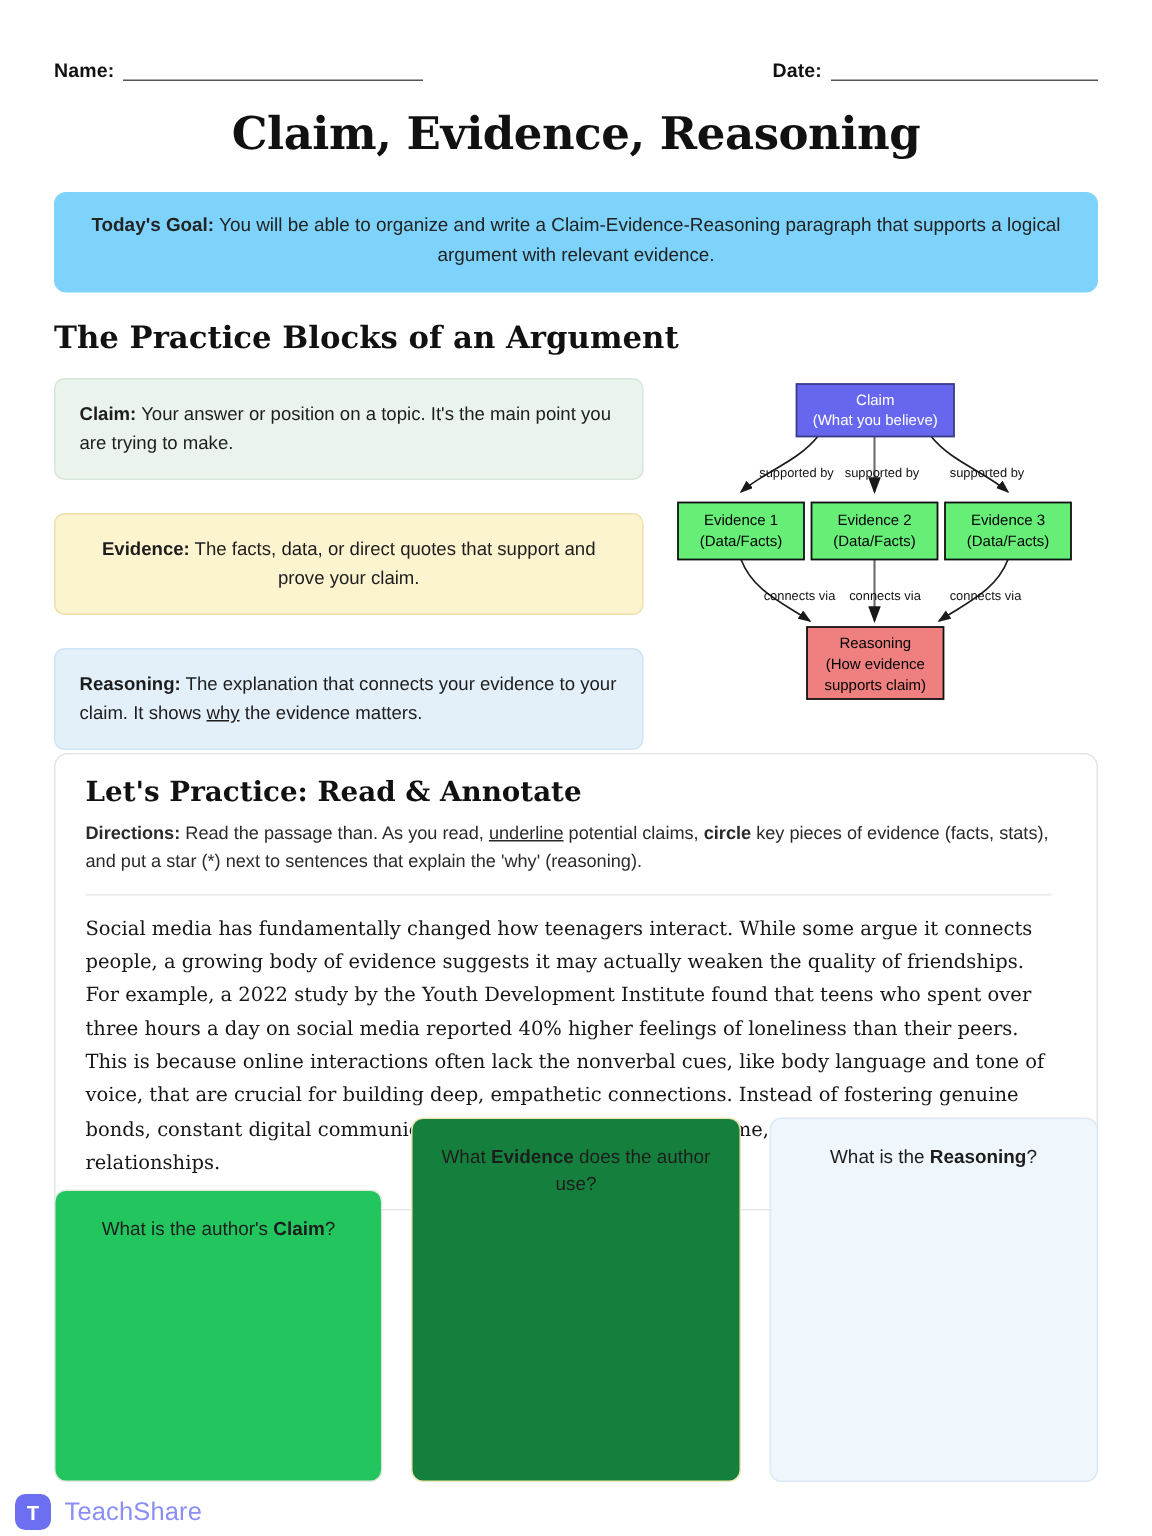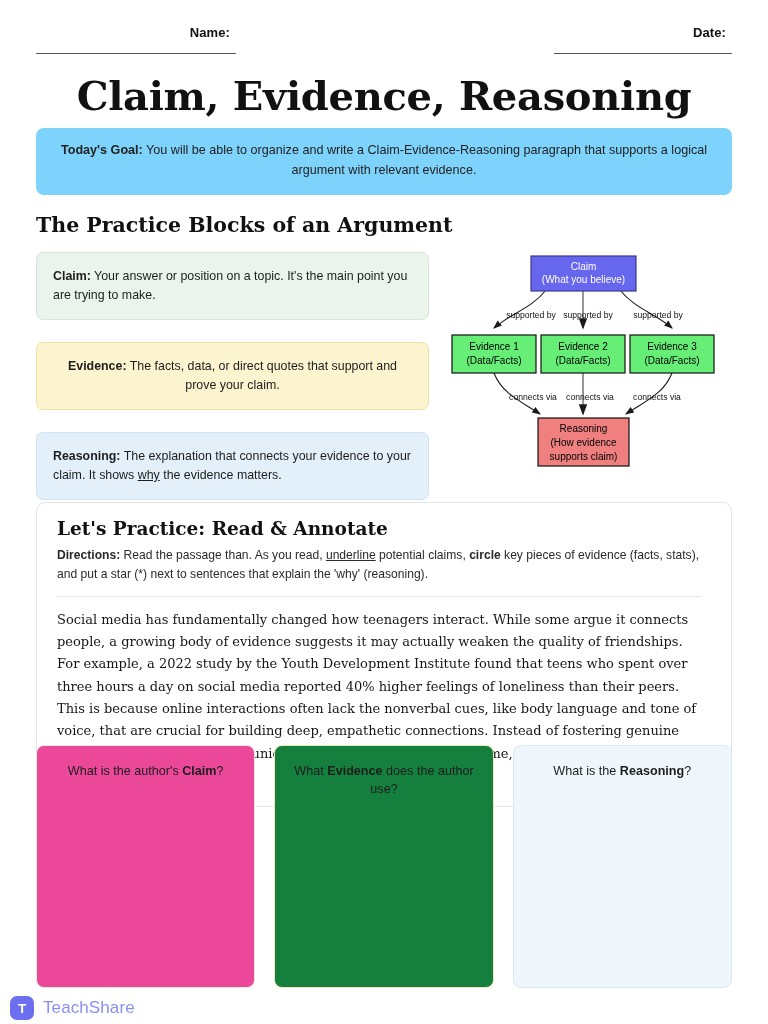--- a/index.html
+++ b/index.html
@@ -25,21 +25,21 @@
   
   .namedate {
     position: absolute;
     top: 30px;
     left: 36px;
     right: 36px;
     height: 24px;
     display: flex;
     align-items: flex-end;
   }
-  .nd-group { display: flex; align-items: flex-end; flex-direction: column; }
+  .nd-group { display: flex; align-items: flex-end; }
   .nd-label {
     font-size: 13px;
     font-weight: 700;
     color: #111;
     letter-spacing: .1px;
     margin-right: 6px;
     white-space: nowrap;
   }
   .nd-line {
     border-bottom: 1.6px solid #555;
@@ -51,21 +51,21 @@
 
   
   .title {
     position: absolute;
     top: 72px;
     left: 0;
     width: 768px;
     text-align: center;
     font-family: "DejaVu Serif", "Liberation Serif", serif;
     font-weight: 700;
-    font-size: 40px;
+    font-size: 30px;
     letter-spacing: -0.3px;
     color: #111;
   }
 
   
   .goal {
     position: absolute;
     top: 128px;
     left: 36px;
     width: 696px;
@@ -182,21 +182,21 @@
     box-sizing: border-box;
     border-radius: 8px;
     border: 1px solid #e0e4e2;
     padding: 16px 14px 0 14px;
     text-align: center;
     font-size: 12.6px;
     line-height: 1.45;
     color: #1d1d1d;
   }
   .ansbox b { font-weight: 700; }
-  .ansbox.a-claim    { background: #ec4899; border-color: #e0eae2; }
+  .ansbox.a-claim    { background: #22c55e; border-color: #e0eae2; margin-top: 48px; }
   .ansbox.a-evidence { background: #15803d; border-color: #f0e7b6; }
   .ansbox.a-reason   { background: #eff7fc; border-color: #dbe9f3; }
 
   
   .brand {
     position: absolute;
     left: 10px;
     top: 996px;
     display: flex;
     align-items: center;

